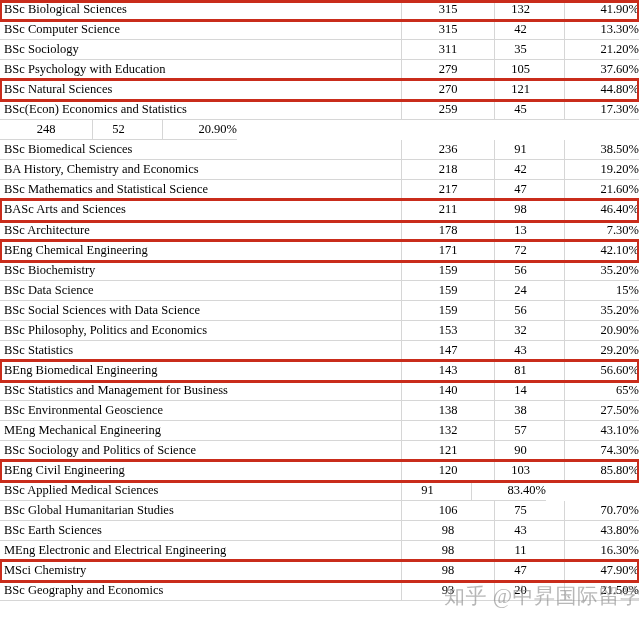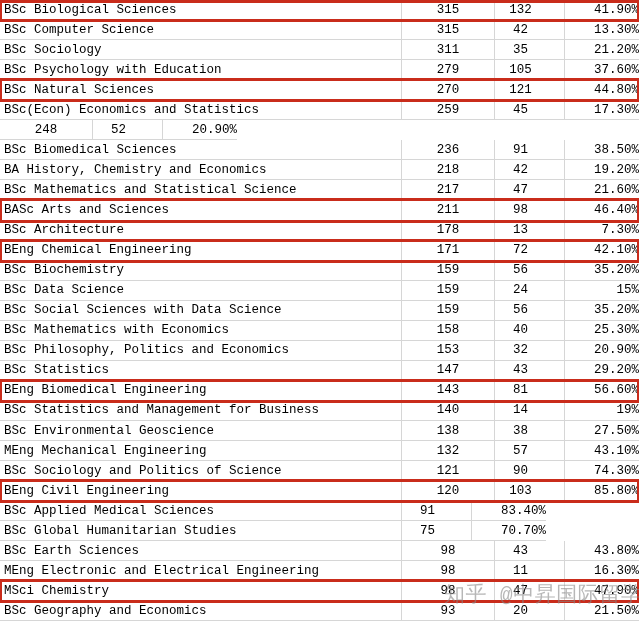--- a/index.html
+++ b/index.html
@@ -8,21 +8,21 @@
     --txt: #000000;
     --bg: #ffffff;
   }
   html, body { margin: 0; padding: 0; background: #fff; }
   .screen {
     position: relative;
     width: 639px;
     height: 625px;
     background: var(--bg);
     overflow: hidden;
-    font-family: Liberation Mono, monospace;
+    font-family: Liberation Serif, serif;
   }
   .tbody { position: absolute; top: 0; left: 0; width: 639px; }
   .row { display: flex; height: 20.05px; position: relative; }
   .cell {
     box-sizing: border-box;
     height: 100%;
     border-right: 1px solid var(--grid);
     border-bottom: 1px solid var(--grid);
     font-size: 12.5px;
     color: var(--txt);
@@ -184,27 +184,20 @@
   </div>
 
   <div class="row">
     <div class="cell name">BSc Social Sciences with Data Science</div>
     <div class="cell v1">159</div>
     <div class="cell v2">56</div>
     <div class="cell pct">35.20%</div>
 
   </div>
 
-  <div class="row">
-    <div class="cell name">BSc Mathematics with Economics</div>
-    <div class="cell v1">158</div>
-    <div class="cell v2">40</div>
-    <div class="cell pct">25.30%</div>
-
-  </div>
 
   <div class="row">
     <div class="cell name">BSc Philosophy, Politics and Economics</div>
     <div class="cell v1">153</div>
     <div class="cell v2">32</div>
     <div class="cell pct">20.90%</div>
 
   </div>
 
   <div class="row">
@@ -220,21 +213,21 @@
     <div class="cell v1">143</div>
     <div class="cell v2">81</div>
     <div class="cell pct">56.60%</div>
     <div class="hl"></div>
   </div>
 
   <div class="row">
     <div class="cell name">BSc Statistics and Management for Business</div>
     <div class="cell v1">140</div>
     <div class="cell v2">14</div>
-    <div class="cell pct">19%</div>
+    <div class="cell pct">65%</div>
 
   </div>
 
   <div class="row">
     <div class="cell name">BSc Environmental Geoscience</div>
     <div class="cell v1">138</div>
     <div class="cell v2">38</div>
     <div class="cell pct">27.50%</div>
 
   </div>
@@ -265,20 +258,21 @@
 
   <div class="row">
     <div class="cell name">BSc Applied Medical Sciences</div>
     <div class="cell v2">91</div>
     <div class="cell pct">83.40%</div>
 
   </div>
 
   <div class="row">
     <div class="cell name">BSc Global Humanitarian Studies</div>
+    <div class="cell v1">106</div>
     <div class="cell v2">75</div>
     <div class="cell pct">70.70%</div>
 
   </div>
 
   <div class="row">
     <div class="cell name">BSc Earth Sciences</div>
     <div class="cell v1">98</div>
     <div class="cell v2">43</div>
     <div class="cell pct">43.80%</div>

